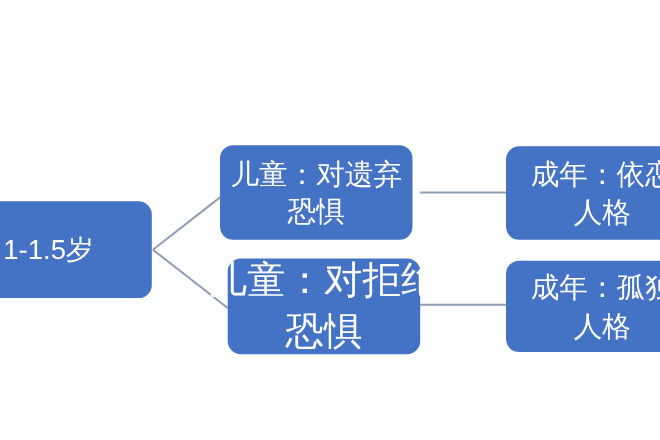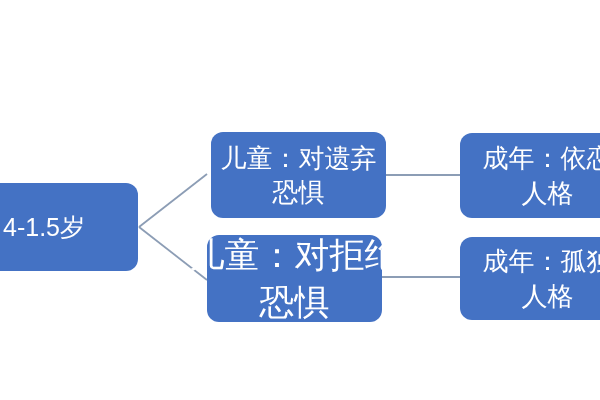--- a/index.html
+++ b/index.html
@@ -30,40 +30,40 @@
     display: flex;
     flex-direction: column;
     align-items: center;
     justify-content: center;
     text-align: center;
     line-height: 1.32;
     box-sizing: border-box;
     padding: 2px 4px;
   }
   .node-root  { left: -50px; top: 183px; width: 188px; height: 88px; font-size: 25px; }
-  .node-mid-top    { left: 211px; top: 132px; width: 175px; height: 86px; font-size: 26px; }
+  .node-mid-top    { left: 200px; top: 132px; width: 175px; height: 86px; font-size: 26px; }
   .node-mid-bottom { left: 207px; top: 235px; width: 175px; height: 87px; font-size: 35px; }
   .node-right-top    { left: 460px; top: 133px; width: 175px; height: 85px; font-size: 26px; }
   .node-right-bottom { left: 460px; top: 237px; width: 175px; height: 83px; font-size: 26px; }
   .node .line { white-space: nowrap; }
 </style>
 </head>
 <body>
 
 <div class="canvas">
 
   <svg class="connectors" viewBox="0 0 600 400" xmlns="http://www.w3.org/2000/svg">
     <line x1="139" y1="227" x2="207" y2="174" stroke="#8C9DB5" stroke-width="1.8"></line>
     <line x1="139" y1="227" x2="207" y2="280" stroke="#8C9DB5" stroke-width="1.8"></line>
     <line x1="382" y1="175" x2="460" y2="175" stroke="#8C9DB5" stroke-width="1.8"></line>
     <line x1="382" y1="277" x2="460" y2="277" stroke="#8C9DB5" stroke-width="1.8"></line>
   </svg>
 
   <div class="node node-root">
-    <div class="line">4-1.5岁</div>
+    <div class="line">1-1.5岁</div>
   </div>
 
   <div class="node node-mid-top">
     <div class="line">儿童：对遗弃</div>
     <div class="line">恐惧</div>
   </div>
 
   <div class="node node-mid-bottom">
     <div class="line">儿童：对拒绝</div>
     <div class="line">恐惧</div>

